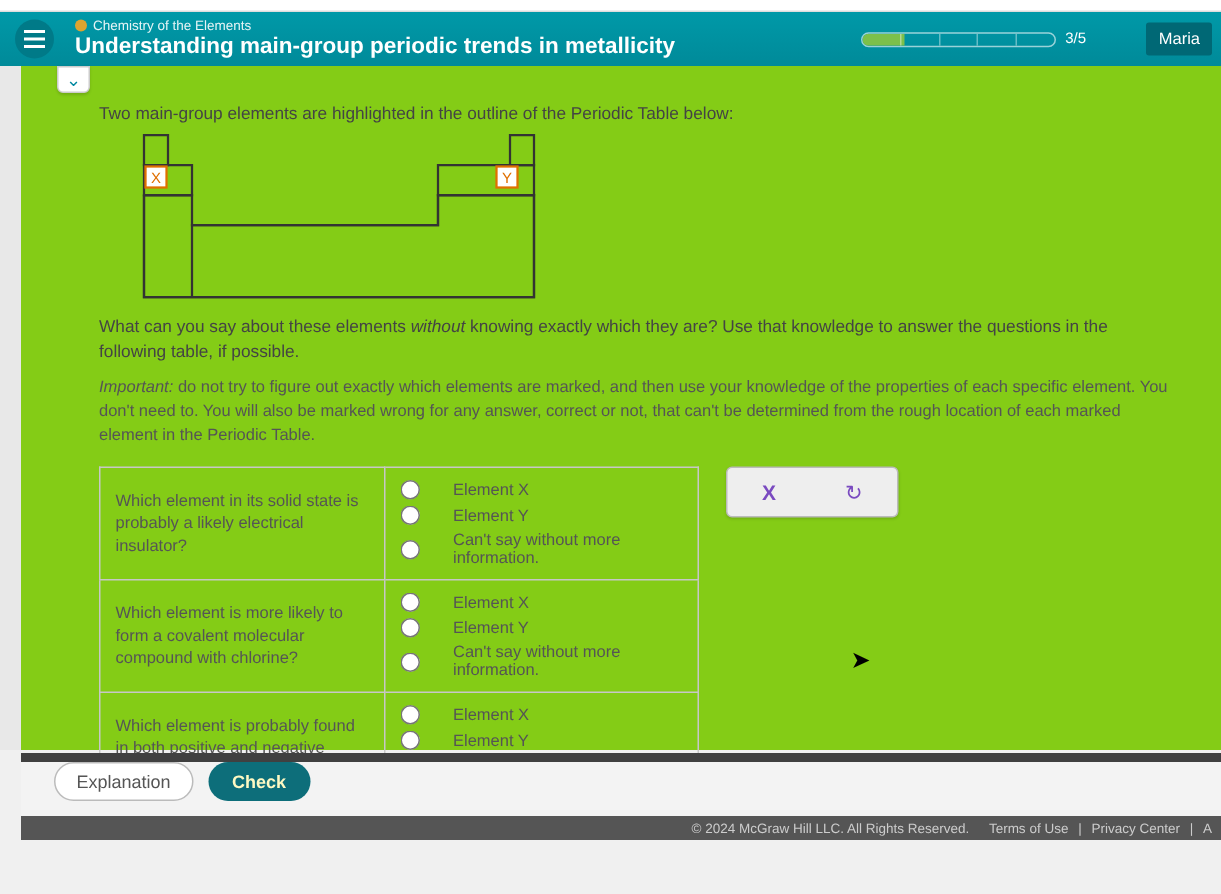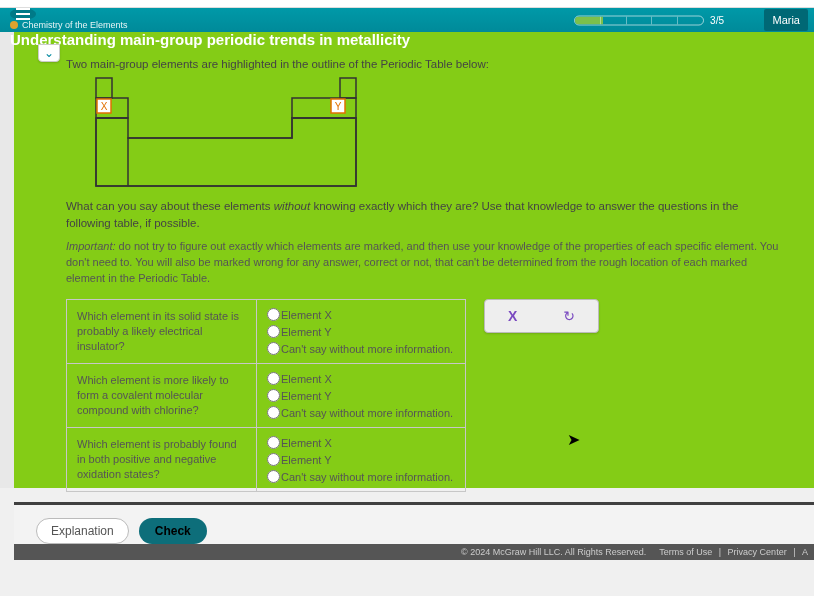--- a/index.html
+++ b/index.html
@@ -12,27 +12,26 @@
     position: relative;
   }
   .top-strip {
     height: 8px;
     background: #fff;
     border-bottom: 1px solid #ddd;
   }
   .header {
     background: linear-gradient(to bottom, #0099a8, #008a99);
     color: #fff;
-    height: 24px;
+    height: 36px;
     display: flex;
-    align-items: flex-start;
+    align-items: center;
     padding: 0 10px;
     font-size: 11px;
     position: relative;
-    flex-direction: column;
   }
   .menu-btn {
     width: 26px; height: 26px;
     border-radius: 50%;
     background: #007a88;
     display: flex;
     flex-direction: column;
     justify-content: center;
     align-items: center;
     gap: 3px;
@@ -93,41 +92,41 @@
     width: 400px;
     font-size: 11px;
     color:#555;
   }
   table.qa td {
     border: 1px solid #c7c7c7;
     padding: 6px 10px;
     vertical-align: middle;
   }
   table.qa td.qcell { width: 190px; line-height:1.35; }
-  .opt { display:flex; align-items:center; gap:1px; padding:2px 0;}
+  .opt { display:flex; align-items:center; gap:22px; padding:2px 0;}
   .opt input { margin:0; }
   .hint-box {
     width:115px; height:34px; border:1px solid #bbb; border-radius:4px;
     background:#eee; display:flex; align-items:center; justify-content:space-around;
     box-shadow:0 1px 2px rgba(0,0,0,.15);
   }
   .hint-box .x { color:#7a4ac0; font-size:14px; font-weight:bold; }
   .hint-box .r { color:#7a4ac0; font-size:14px; }
   
   .bottom-bar {
     position:absolute; left:14px; right:0; top:502px;
-    height:42px; background:#f3f3f3; border-top:3px solid #404040;
-    display:flex; align-items:flex-end; padding:0 22px; gap:10px;
+    height:42px; background:#f3f3f3; border-top:6px solid #404040;
+    display:flex; align-items:flex-start; padding:0 22px; gap:10px;
   }
   .btn-exp {
     background:#fff; border:1px solid #bbb; color:#555;
     border-radius:16px; padding:5px 14px; font-size:12px;
   }
   .btn-check {
-    background:#0d6e7a; color:#000000; border:none;
+    background:#0d6e7a; color:#fef9c3; border:none;
     border-radius:16px; padding:6px 16px; font-size:12px; font-weight:bold;
   }
   .footer {
     position:absolute; left:14px; right:0; top:544px; height:16px;
     background:#555; color:#ccc; font-size:9px;
     display:flex; align-items:center; justify-content:flex-end;
     padding:0 6px; gap:4px;
   }
   .footer a { color:#ccc; text-decoration:none; }
   .cursor {

